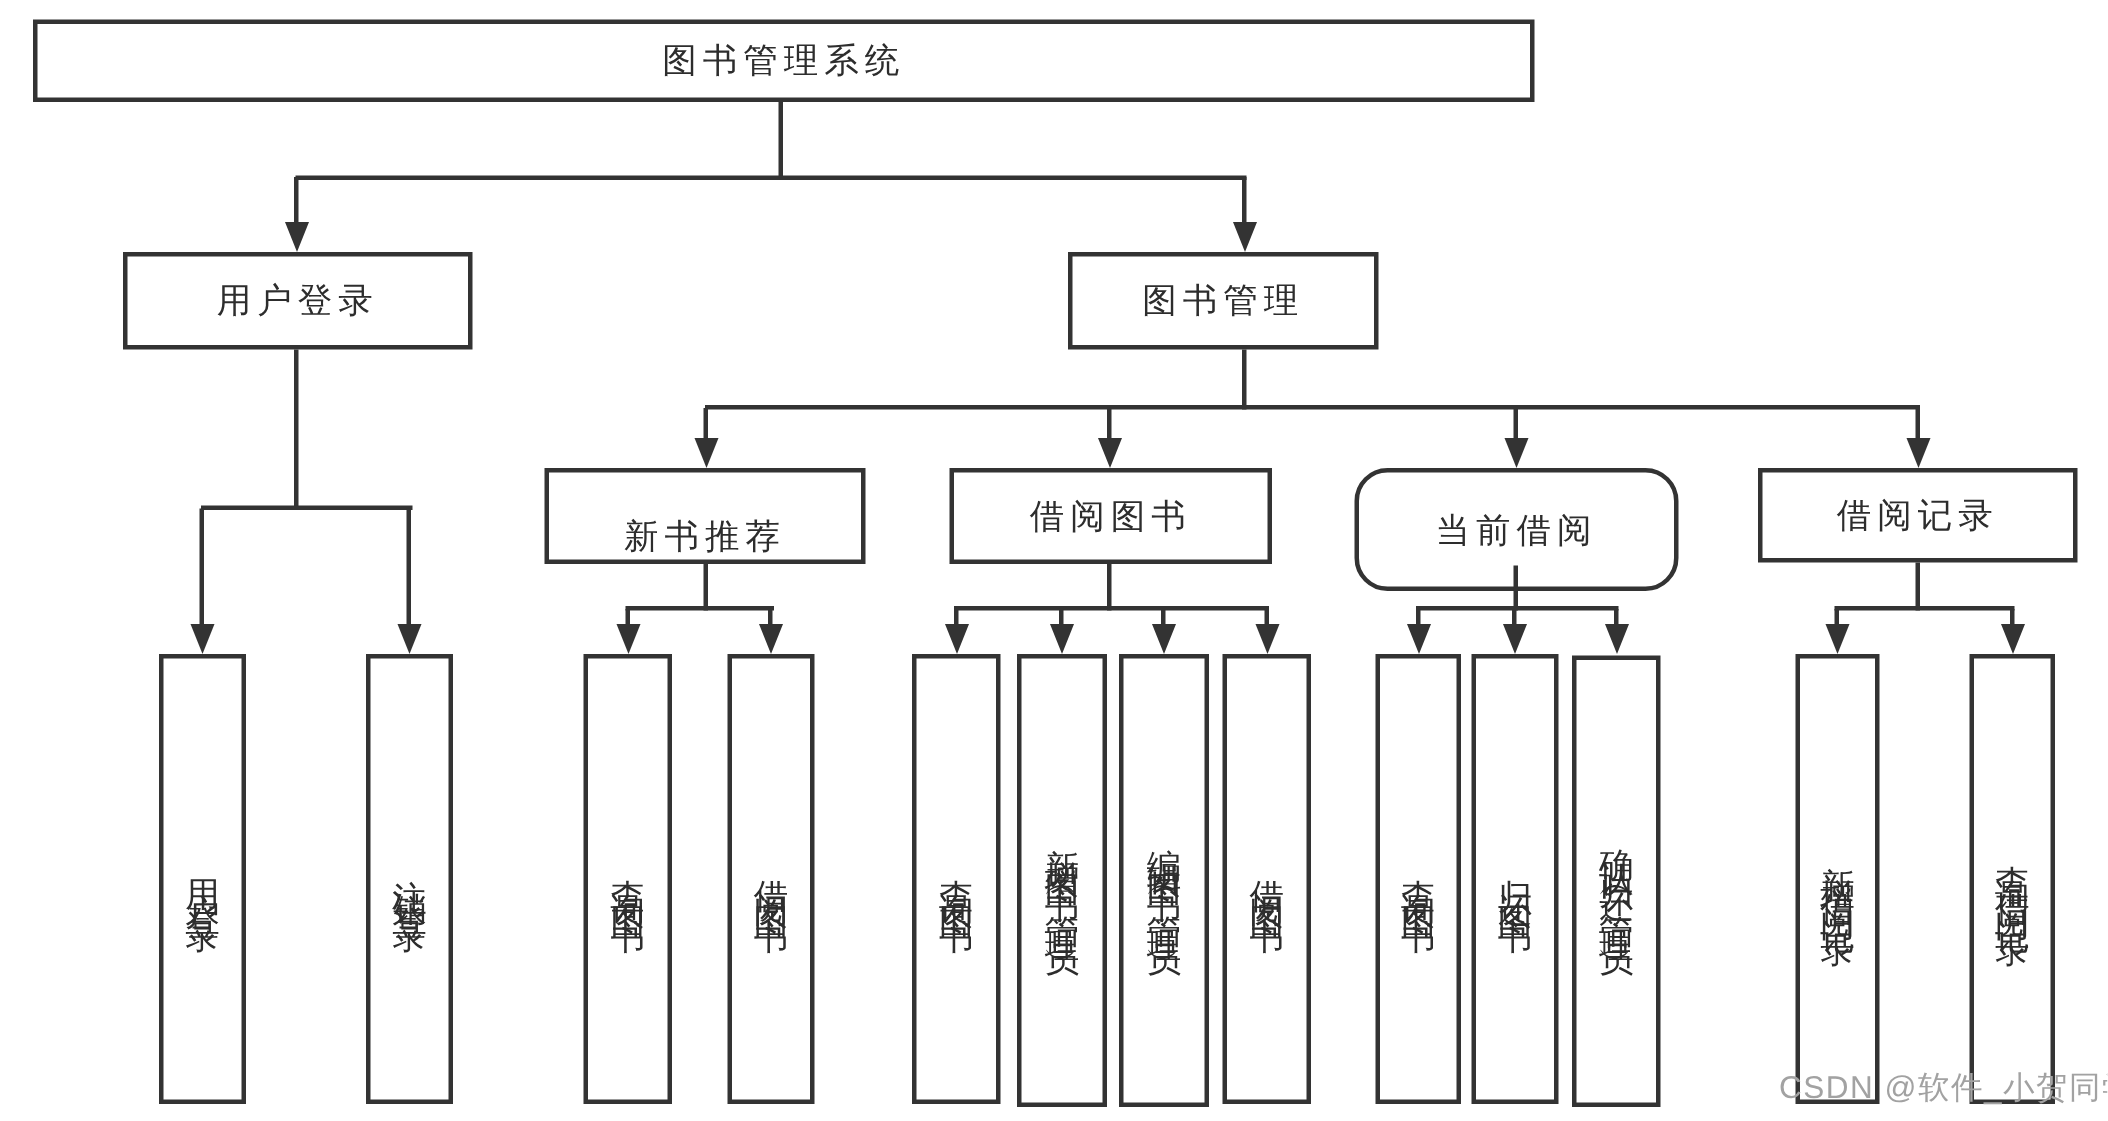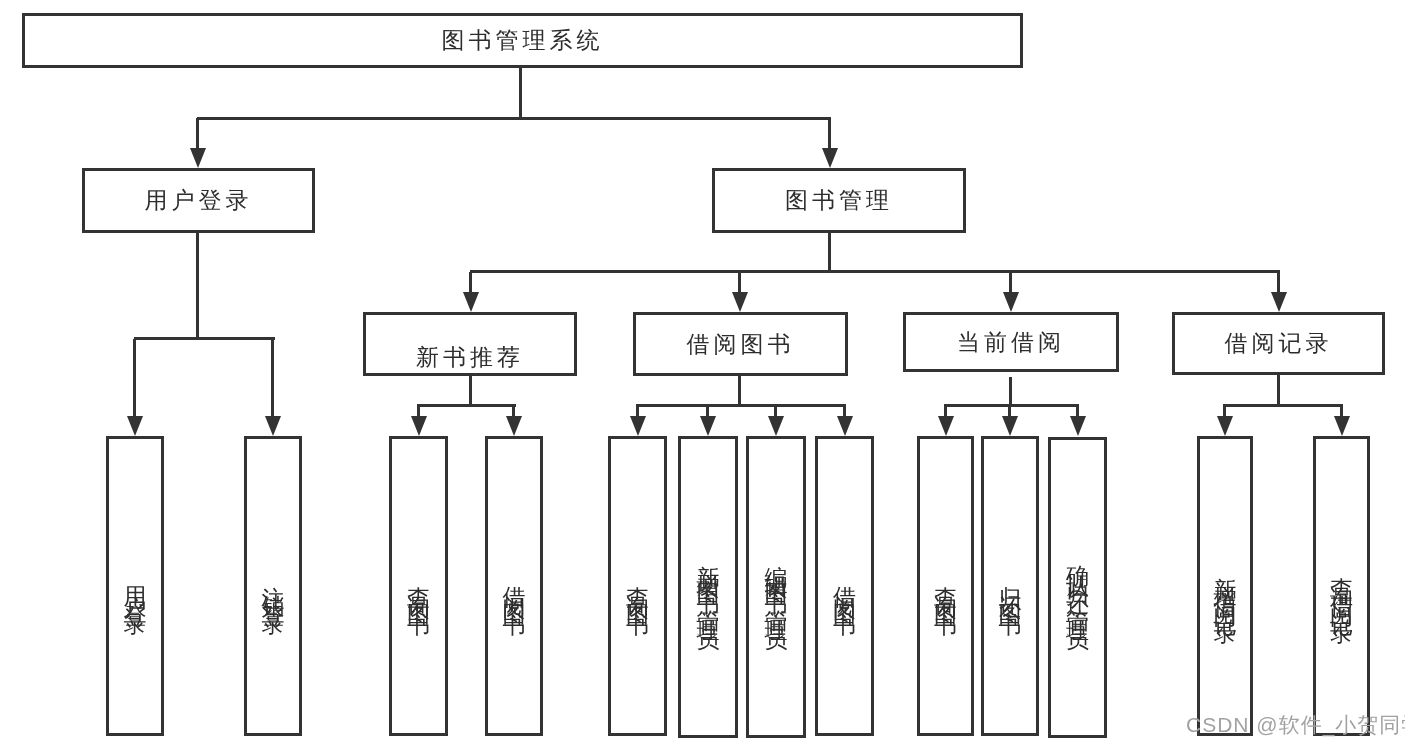--- a/index.html
+++ b/index.html
@@ -71,21 +71,21 @@
   </div>
 
   <div class="st" style="left:519px;top:68px;height:52px;"></div>
   <div class="rl" style="left:197px;top:117px;width:634px;"></div>
   <div class="ar" style="left:196px;top:118px;height:30px;"></div>
   <div class="ar" style="left:828px;top:118px;height:30px;"></div>
 
   <div class="n" style="left:82px;top:168px;width:233px;height:65px;">
     <span>用户登录</span>
   </div>
-  <div class="n" style="left:712px;top:168px;width:254px;height:65px;">
+  <div class="n" style="left:712px;top:168px;width:207px;height:65px;">
     <span>图书管理</span>
   </div>
 
   <div class="st" style="left:196px;top:233px;height:107px;"></div>
   <div class="rl" style="left:134px;top:337px;width:141px;"></div>
   <div class="ar" style="left:133px;top:339px;height:77px;"></div>
   <div class="ar" style="left:271px;top:339px;height:77px;"></div>
 
   <div class="st" style="left:828px;top:233px;height:40px;"></div>
   <div class="rl" style="left:470px;top:270px;width:810px;"></div>
@@ -93,21 +93,21 @@
   <div class="ar" style="left:738px;top:272px;height:20px;"></div>
   <div class="ar" style="left:1009px;top:272px;height:20px;"></div>
   <div class="ar" style="left:1277px;top:272px;height:20px;"></div>
 
   <div class="n" style="left:363px;top:312px;width:214px;height:64px;align-items:flex-end;">
     <span>新书推荐</span>
   </div>
   <div class="n" style="left:633px;top:312px;width:215px;height:64px;">
     <span>借阅图书</span>
   </div>
-  <div class="n" style="left:903px;top:312px;width:216px;height:60px;">
+  <div class="n" style="left:903px;top:312px;width:216px;height:82px;border-radius:22px;">
     <span>当前借阅</span>
   </div>
   <div class="n" style="left:1172px;top:312px;width:213px;height:63px;">
     <span>借阅记录</span>
   </div>
 
   <div class="st" style="left:469px;top:376px;height:31px;"></div>
   <div class="rl" style="left:417px;top:404px;width:99px;"></div>
   <div class="ar" style="left:417px;top:406px;height:10px;"></div>
   <div class="ar" style="left:512px;top:406px;height:10px;"></div>

